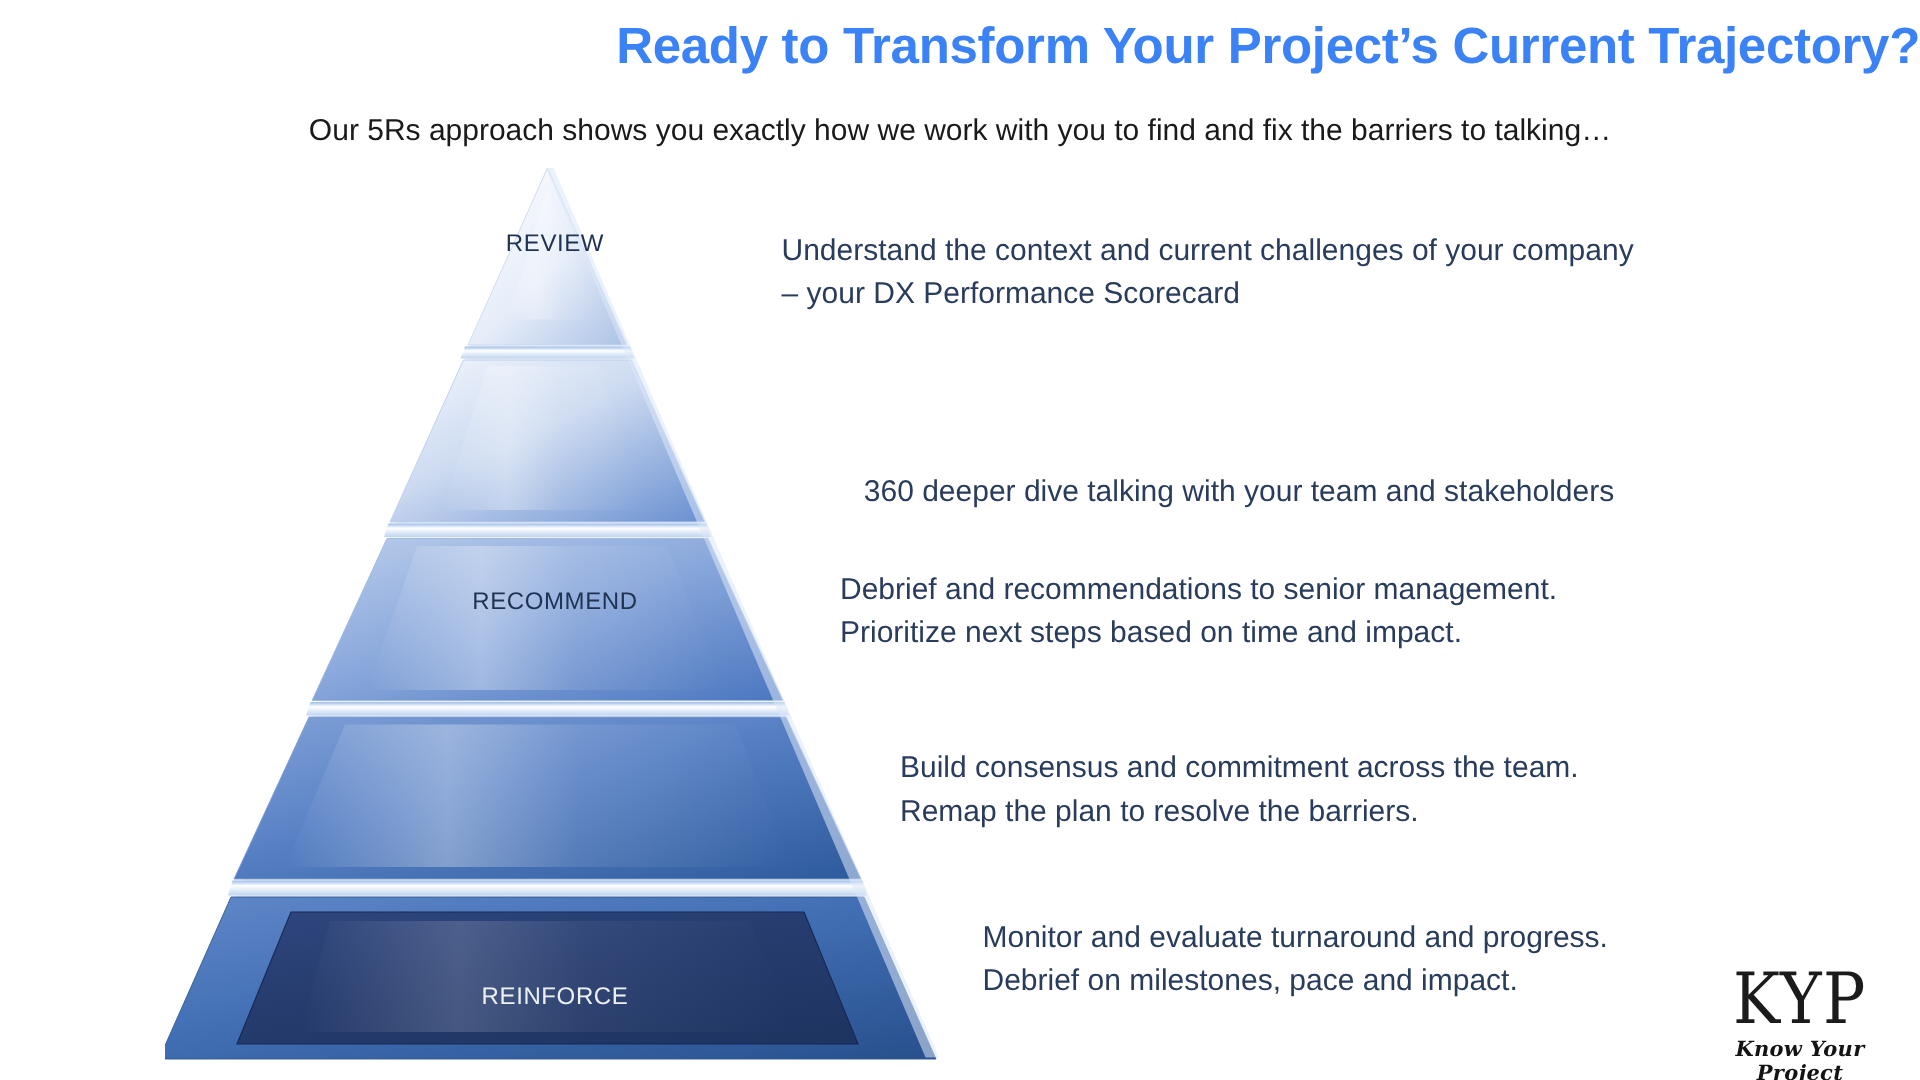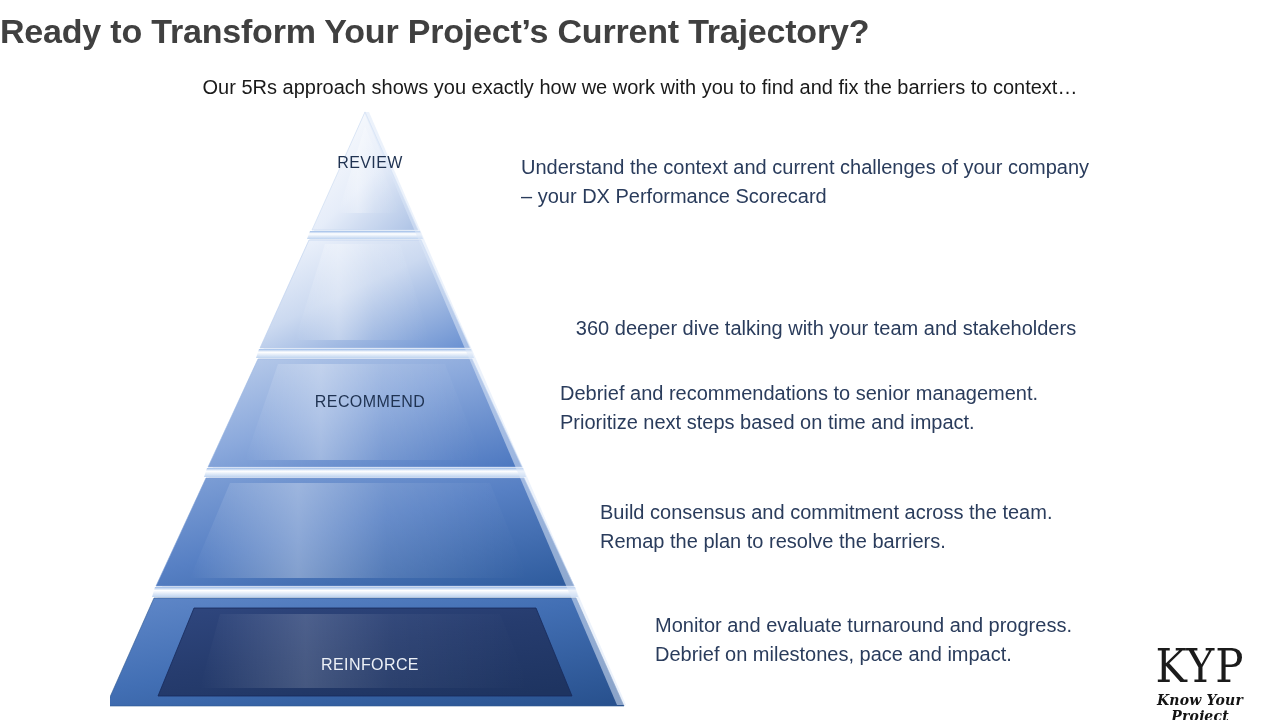--- a/index.html
+++ b/index.html
@@ -18,26 +18,26 @@
     background: #ffffff;
     overflow: hidden;
   }
 
   
   #slide-title {
     position: absolute;
     left: 0;
     top: 12px;
     width: 1280px;
-    text-align: left;
+    text-align: right;
     font-family: "Liberation Sans", sans-serif;
     font-size: 34px;
     font-weight: bold;
     letter-spacing: -0.2px;
-    color: #404040;
+    color: #3b82f6;
     white-space: nowrap;
   }
   #slide-subtitle {
     position: absolute;
     left: 0;
     top: 76px;
     width: 1280px;
     text-align: center;
     font-family: "Liberation Sans", sans-serif;
     font-size: 20px;
@@ -130,21 +130,21 @@
     line-height: 16px;
   }
 </style>
 </head>
 <body>
 
 <div id="slide">
 
   <div id="slide-title">Ready to Transform Your Project’s Current Trajectory?</div>
 
-  <div id="slide-subtitle">Our 5Rs approach shows you exactly how we work with you to find and fix the barriers to context…</div>
+  <div id="slide-subtitle">Our 5Rs approach shows you exactly how we work with you to find and fix the barriers to talking…</div>
 
   <div id="pyramid-figure">
 
     <svg id="pyramid-svg" viewBox="0 0 520 604" preserveAspectRatio="none">
       <defs>
 
         <linearGradient id="g1" x1="0.05" y1="0" x2="0.95" y2="1">
           <stop offset="0" stop-color="#FFFFFF"></stop>
           <stop offset="0.55" stop-color="#E6EDF9"></stop>
           <stop offset="1" stop-color="#AFC4E6"></stop>

